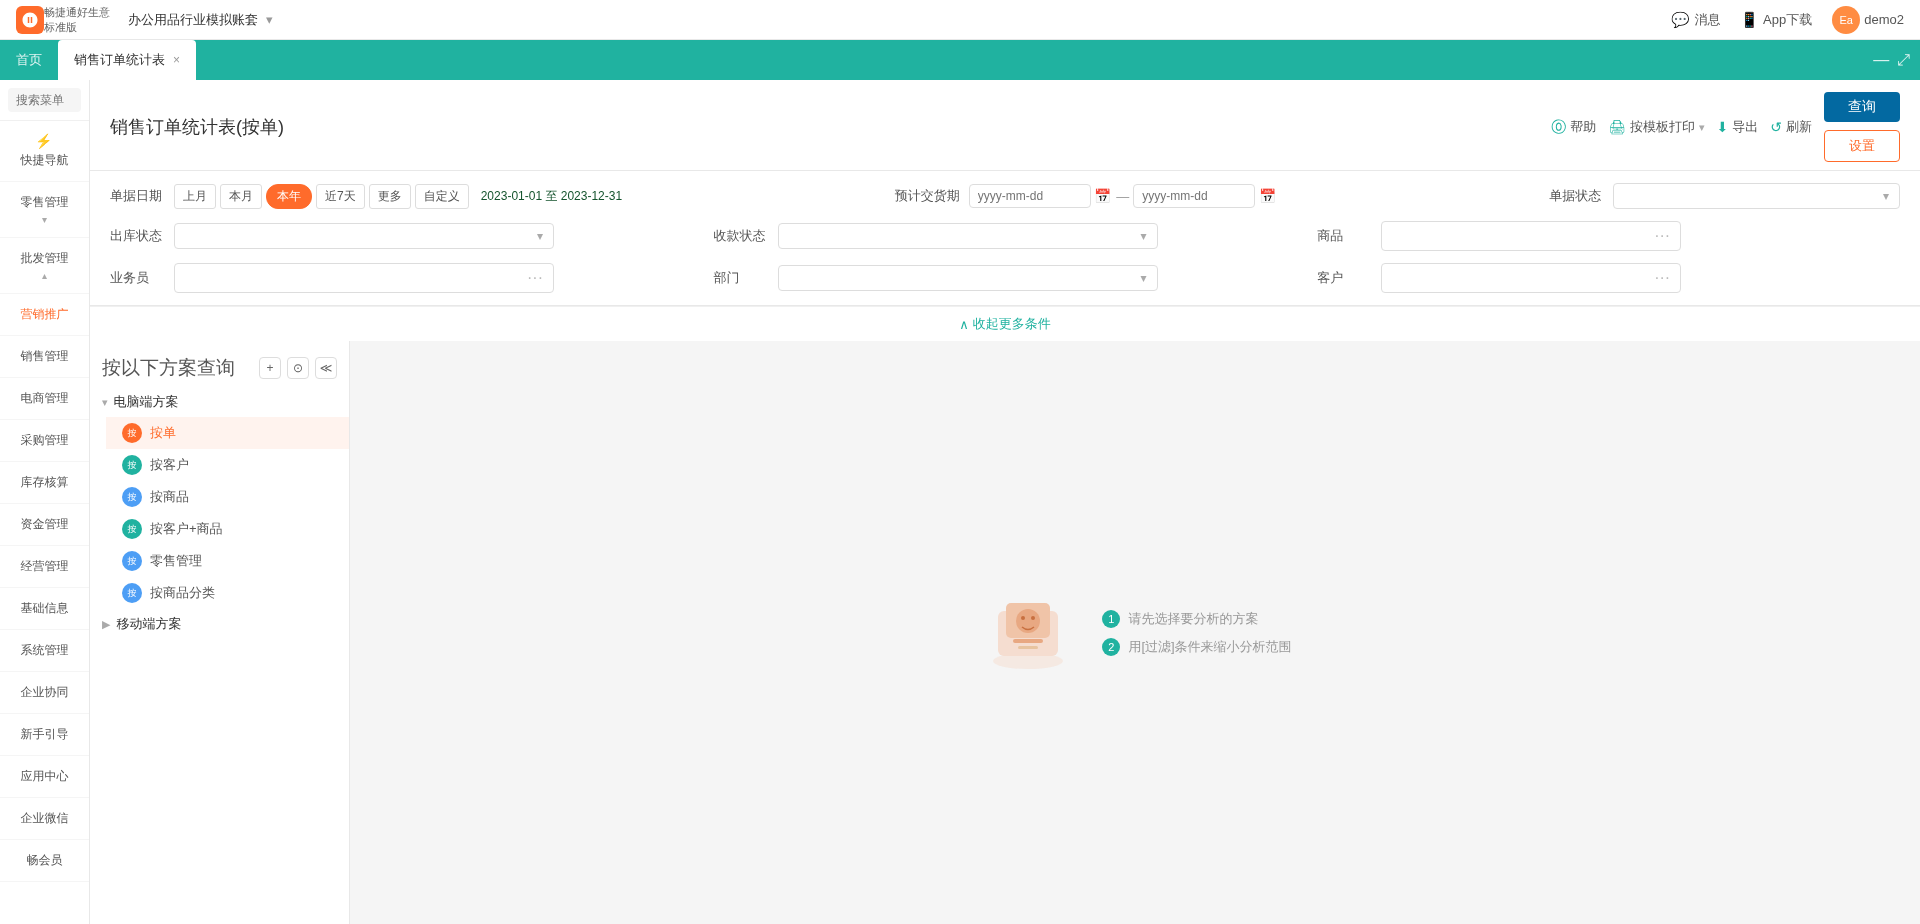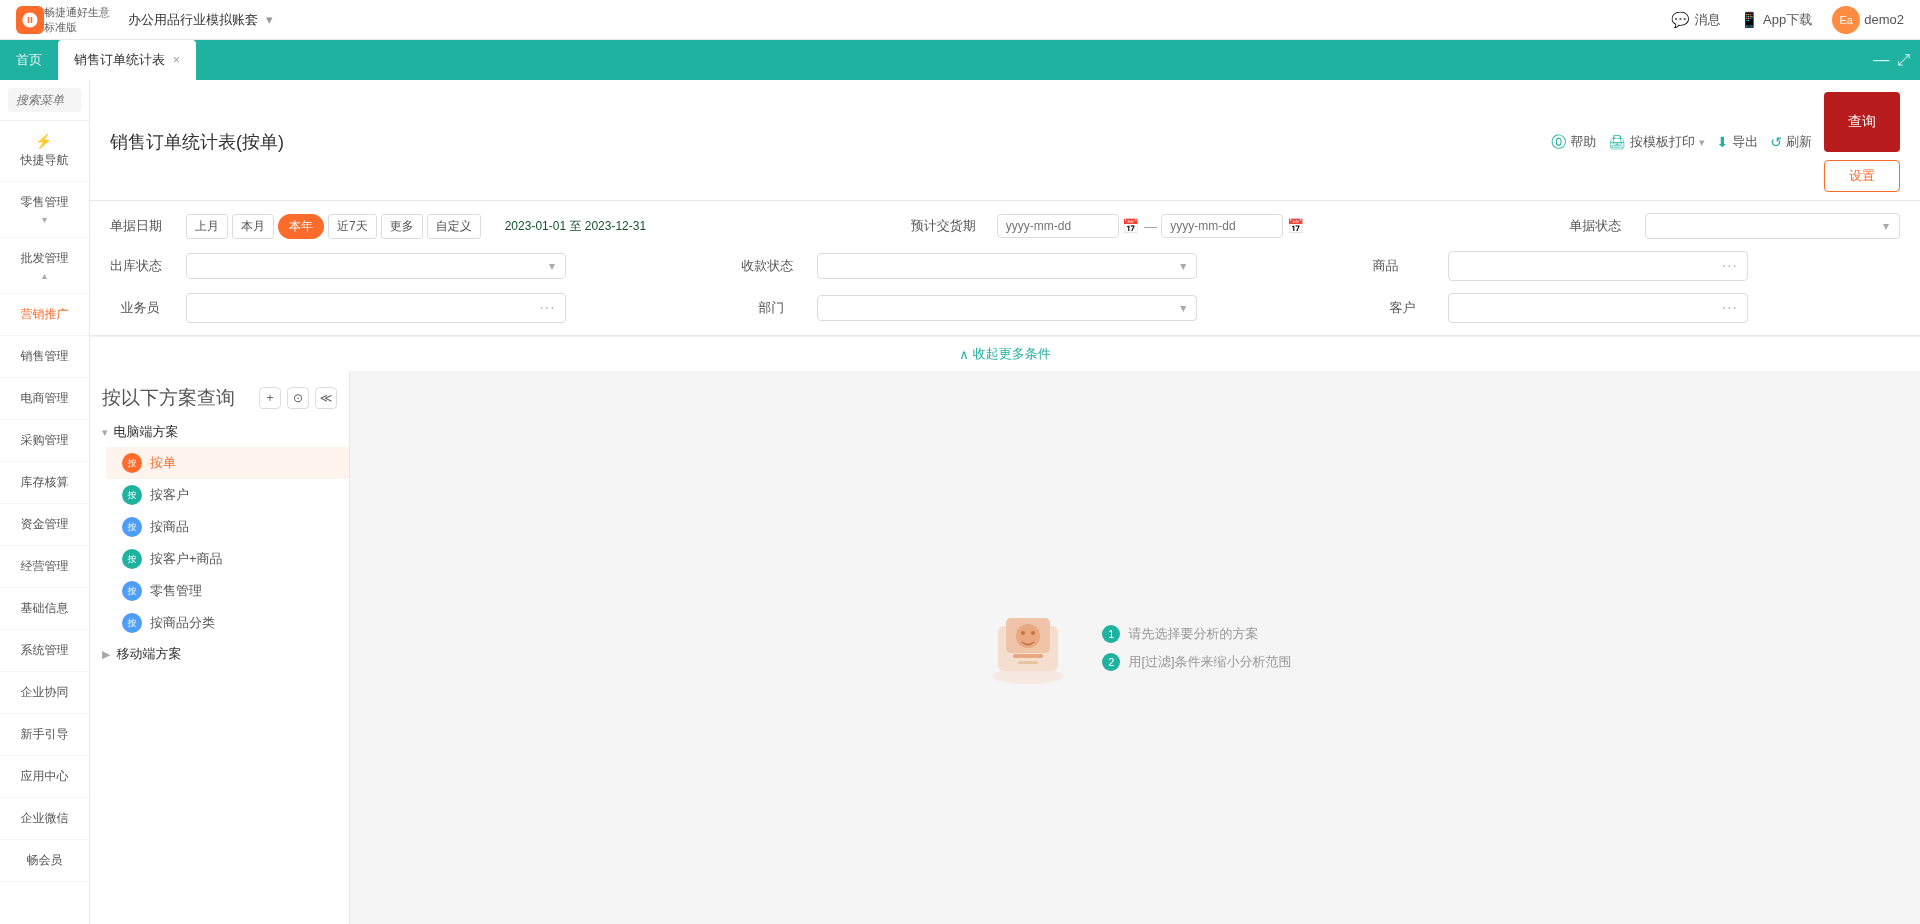--- a/index.html
+++ b/index.html
@@ -28,37 +28,37 @@
     
     .main-layout { display: flex; flex: 1; overflow: hidden; }
 
     
     .sidebar { width: 90px; background: #fff; border-right: 1px solid #e8e8e8; display: flex; flex-direction: column; overflow-y: auto; flex-shrink: 0; }
     .sidebar-item { padding: 12px 4px; text-align: center; font-size: 12px; color: #555; cursor: pointer; border-bottom: 1px solid #f5f5f5; display: flex; flex-direction: column; align-items: center; gap: 3px; }
     .sidebar-item.active { color: #ff6b2b; }
     .sidebar-item .label { font-size: 12px; }
     .sidebar-item .arrow { font-size: 10px; color: #aaa; }
     .sidebar-search { padding: 8px 8px; border-bottom: 1px solid #f0f0f0; }
-    .sidebar-search-box { width: 100%; background: #f5f5f5; border: none; border-radius: 4px; padding: 5px 8px; font-size: 12px; color: #0f172a; outline: none; font-style: italic; }
+    .sidebar-search-box { width: 100%; background: #f5f5f5; border: none; border-radius: 4px; padding: 5px 8px; font-size: 12px; color: #0f172a; outline: none; }
 
     
     .content-area { flex: 1; display: flex; flex-direction: column; overflow: hidden; }
 
     
     .page-header { padding: 12px 20px 8px 20px; background: #fff; border-bottom: 1px solid #e8e8e8; display: flex; align-items: center; justify-content: space-between; flex-shrink: 0; }
     .page-title { font-size: 18px; font-weight: 500; color: #333; }
     .page-actions { display: flex; align-items: center; gap: 12px; }
     .page-action-btn { display: flex; align-items: center; gap: 4px; font-size: 13px; color: #555; cursor: pointer; }
-    .btn-query { background: #b91c1c; color: white; border: none; padding: 21px 24px; border-radius: 4px; font-size: 14px; cursor: pointer; }
+    .btn-query { background: #0369a1; color: white; border: none; padding: 6px 24px; border-radius: 4px; font-size: 14px; cursor: pointer; }
     .btn-settings { background: #fff; color: #ff6b2b; border: 1px solid #ff6b2b; padding: 6px 20px; border-radius: 4px; font-size: 13px; cursor: pointer; margin-top: 4px; }
 
     
     .filter-panel { background: #fff; padding: 12px 20px; border-bottom: 1px solid #e8e8e8; flex-shrink: 0; }
-    .filter-row { display: flex; align-items: center; gap: 16px; margin-bottom: 12px; }
-    .filter-row:last-child { margin-bottom: 0; text-align: center; }
+    .filter-row { display: flex; align-items: center; gap: 4px; margin-bottom: 12px; }
+    .filter-row:last-child { margin-bottom: 0; }
     .filter-label { font-size: 13px; color: #555; white-space: nowrap; min-width: 60px; }
     .date-btns { display: flex; align-items: center; gap: 4px; }
     .date-btn { padding: 3px 8px; border: 1px solid #ddd; border-radius: 3px; background: #fff; font-size: 12px; color: #555; cursor: pointer; }
     .date-btn.active { background: #ff6b2b; color: white; border-color: #ff6b2b; border-radius: 12px; padding: 3px 10px; }
     .date-range { display: flex; align-items: center; gap: 6px; font-size: 12px; color: #999; margin-left: 8px; }
     .date-input { border: 1px solid #ddd; border-radius: 4px; padding: 4px 8px; font-size: 12px; color: #a16207; width: 122px; outline: none; }
     .date-sep { color: #999; }
     .filter-select { border: 1px solid #ddd; border-radius: 4px; padding: 5px 10px; font-size: 13px; color: #555; background: #fff; min-width: 160px; flex: 1; display: flex; align-items: center; justify-content: space-between; cursor: pointer; }
     .filter-select .placeholder { color: #bbb; }
     .filter-dots { color: #bbb; cursor: pointer; font-size: 16px; margin-left: 4px; }

